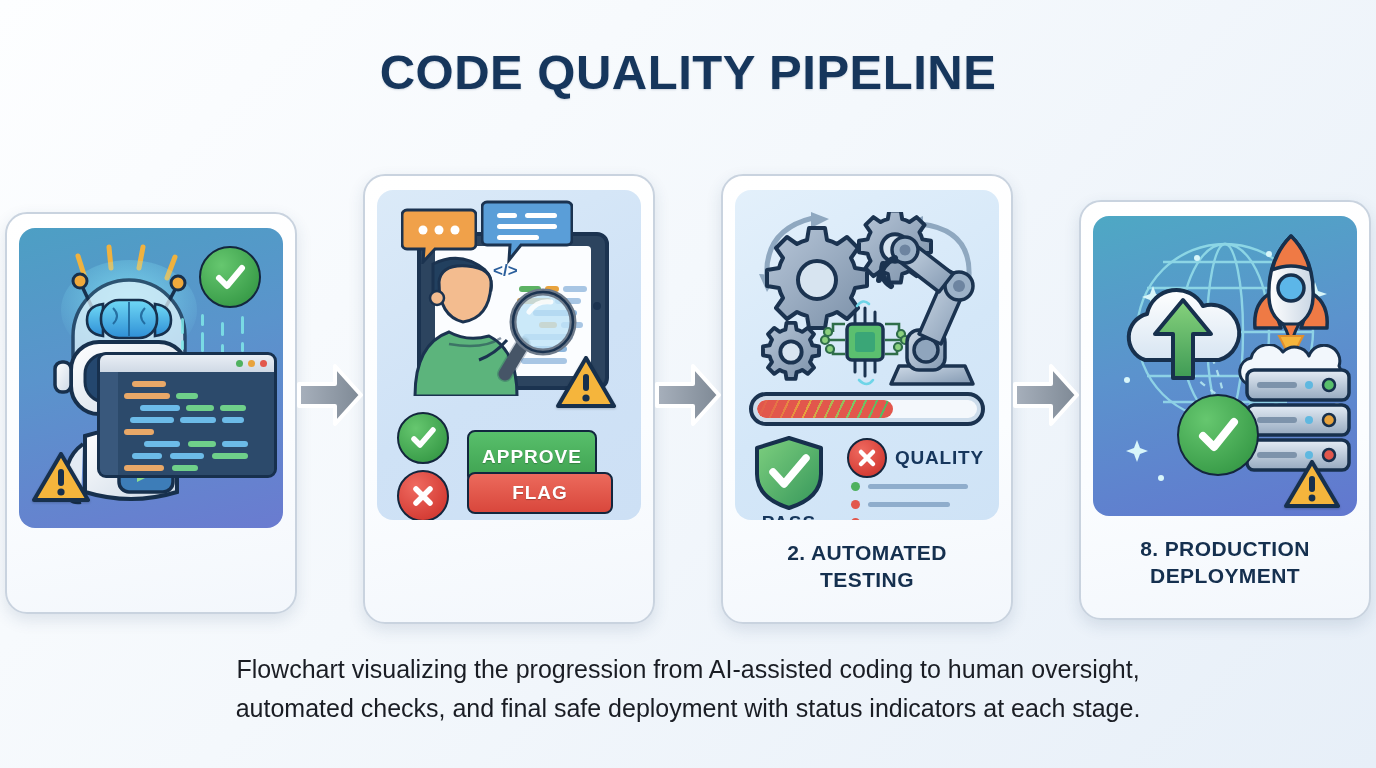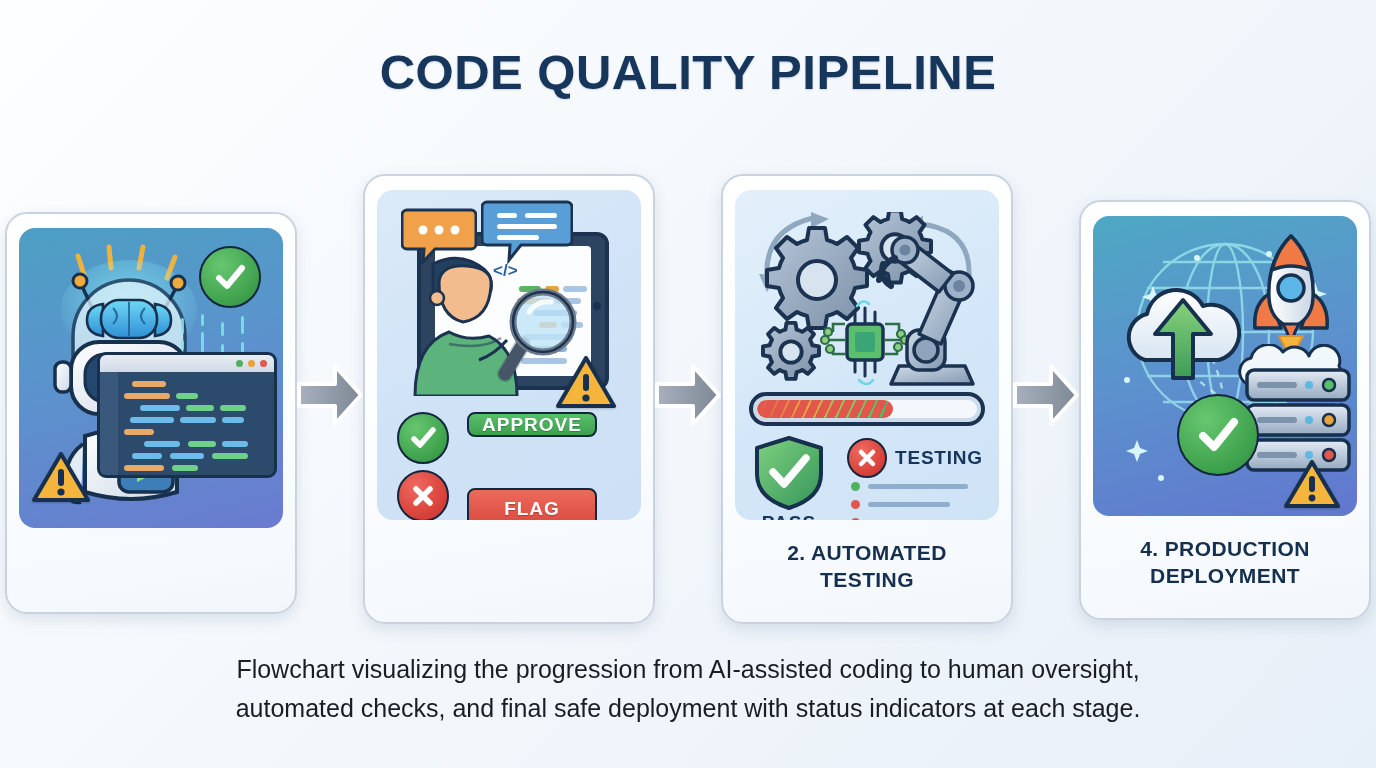--- a/index.html
+++ b/index.html
@@ -339,28 +339,28 @@
         <path d="M31 4 L59 52 L3 52 Z" fill="#f5b53c" stroke="#17304d" stroke-width="4" stroke-linejoin="round"></path>
         <rect x="28" y="20" width="6" height="17" rx="3" fill="#17304d"></rect>
         <circle cx="31" cy="44" r="3.6" fill="#17304d"></circle>
       </svg>
 
       <div class="ill badge-check" style="left:20px; top:222px; width:52px; height:52px;">
         <svg width="32" height="32" viewBox="0 0 32 32">
             <path d="M7 17 L13 23 L26 8" stroke="#ffffff" stroke-width="5.5" fill="none" stroke-linecap="round" stroke-linejoin="round"></path>
           </svg>
       </div>
-      <div class="ill pill-btn pill-approve" style="left:90px; top:222px; width:130px; height:25px;">APPROVE</div>
+      <div class="ill pill-btn pill-approve" style="left:90px; top:240px; width:130px; height:54px;">APPROVE</div>
 
       <div class="ill badge-x" style="left:20px; top:280px; width:52px; height:52px;">
         <svg width="30" height="30" viewBox="0 0 30 30">
           <path d="M8 8 L22 22 M22 8 L8 22" stroke="#ffffff" stroke-width="5.5" stroke-linecap="round"></path>
         </svg>
       </div>
-      <div class="ill pill-btn pill-flag" style="left:90px; top:282px; width:130px; height:42px;margin-top:16px;">FLAG</div>
+      <div class="ill pill-btn pill-flag" style="left:90px; top:282px; width:146px; height:42px;">FLAG</div>
     </div>
 
   </div>
 
   <div class="arrow">
     <svg width="66" height="70" viewBox="0 0 66 70">
       <path d="M2 24 L38 24 L38 6 L64 35 L38 64 L38 46 L2 46 Z" fill="url(#arrG)" stroke="#ffffff" stroke-width="4" stroke-linejoin="round"></path>
     </svg>
   </div>
 
@@ -483,21 +483,21 @@
         <path d="M36 4 L68 14 v26 q0 24 -32 34 Q4 64 4 40 V14 Z" fill="url(#shG)" stroke="#17304d" stroke-width="4" stroke-linejoin="round"></path>
         <path d="M20 38 L31 50 L53 24" stroke="#ffffff" stroke-width="7.5" fill="none" stroke-linecap="round" stroke-linejoin="round"></path>
       </svg>
       <div class="ill" style="left:14px; top:322px; width:80px; text-align:center; font-size:19px; font-weight:bold; color:#16365c; letter-spacing:1px;">PASS</div>
 
       <div class="ill badge-x" style="left:112px; top:248px; width:40px; height:40px;">
         <svg width="24" height="24" viewBox="0 0 24 24">
           <path d="M6 6 L18 18 M18 6 L6 18" stroke="#ffffff" stroke-width="4.5" stroke-linecap="round"></path>
         </svg>
       </div>
-      <div class="ill" style="left:160px; top:257px; font-size:19px; font-weight:bold; color:#16365c; letter-spacing:.8px;">TESTING</div>
+      <div class="ill" style="left:160px; top:257px; font-size:19px; font-weight:bold; color:#16365c; letter-spacing:.8px;">QUALITY</div>
 
       <div class="ill" style="left:116px; top:292px; width:132px;">
         <div style="display:flex;align-items:center;gap:8px;margin-bottom:9px;">
           <span style="width:9px;height:9px;border-radius:50%;background:#4fb15f;flex:none;"></span>
           <span style="height:5px;border-radius:3px;background:#8fadcc;width:100px;"></span>
         </div>
         <div style="display:flex;align-items:center;gap:8px;margin-bottom:9px;">
           <span style="width:9px;height:9px;border-radius:50%;background:#e2574c;flex:none;"></span>
           <span style="height:5px;border-radius:3px;background:#8fadcc;width:82px;"></span>
         </div>
@@ -621,18 +621,18 @@
           </svg>
       </div>
 
       <svg class="ill warn-tri" style="left:190px; top:242px;" width="58" height="52" viewBox="0 0 58 52">
         <path d="M29 4 L55 48 L3 48 Z" fill="#f5b53c" stroke="#17304d" stroke-width="4" stroke-linejoin="round"></path>
         <rect x="26" y="18" width="6" height="16" rx="3" fill="#17304d"></rect>
         <circle cx="29" cy="40" r="3.4" fill="#17304d"></circle>
       </svg>
     </div>
 
-    <div class="card-caption">4. PRODUCTION DEPLOYMENT</div>
+    <div class="card-caption">8. PRODUCTION DEPLOYMENT</div>
   </div>
 
 </div>
 
 <div class="footer-caption">Flowchart visualizing the progression from AI-assisted coding to human oversight, automated checks, and final safe deployment with status indicators at each stage.</div>
 
 </body></html>

